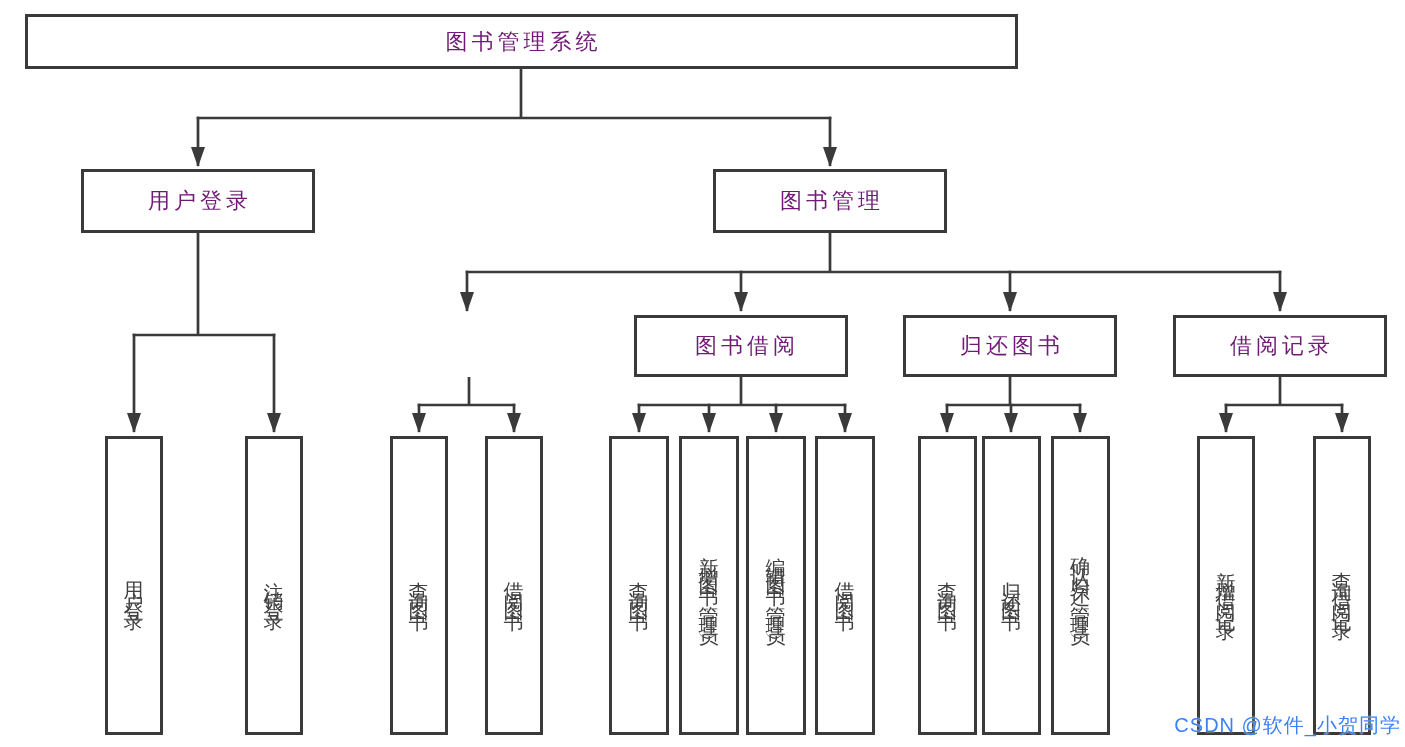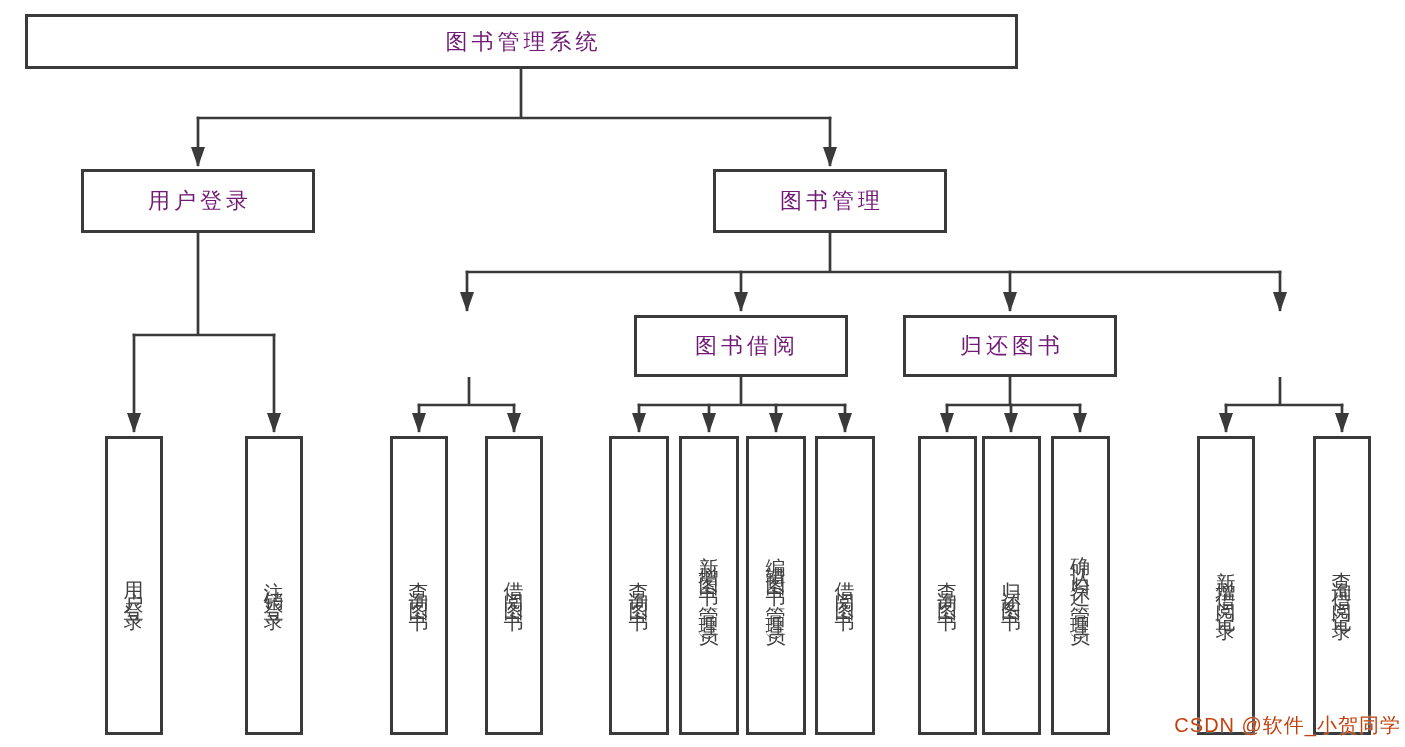--- a/index.html
+++ b/index.html
@@ -46,21 +46,21 @@
     letter-spacing: 10px;
     line-height: 1;
     z-index: 2;
   }
   .watermark {
     position: absolute;
     right: 4px;
     top: 712px;
     font-size: 20px;
     letter-spacing: 1px;
-    color: #c2410c;
+    color: #3b82f6;
     text-shadow: 0 0 2px #ffffff;
     z-index: 5;
     white-space: nowrap;
   }
 </style>
 </head>
 <body>
 
 <div class="stage">
 
@@ -119,20 +119,21 @@
     </g>
   </svg>
 
   <div class="box" style="left:25px; top:14px; width:993px; height:55px;">图书管理系统</div>
 
   <div class="box" style="left:81px; top:169px; width:234px; height:64px;">用户登录</div>
   <div class="box" style="left:713px; top:169px; width:234px; height:64px;">图书管理</div>
 
   <div class="box" style="left:634px; top:315px; width:214px; height:62px;padding-left:8px;">图书借阅</div>
   <div class="box" style="left:903px; top:315px; width:214px; height:62px;">归还图书</div>
+  <div class="box" style="left:1173px; top:315px; width:214px; height:62px;">借阅记录</div>
 
   <div class="vbox" style="left:105px; top:436px; width:58px; height:299px;">用户登录</div>
   <div class="vbox" style="left:245px; top:436px; width:58px; height:299px;">注销登录</div>
 
   <div class="vbox" style="left:390px; top:436px; width:58px; height:299px;">查询图书</div>
   <div class="vbox" style="left:485px; top:436px; width:58px; height:299px;">借阅图书</div>
 
   <div class="vbox" style="left:609px; top:436px; width:60px; height:299px;">查询图书</div>
   <div class="vbox" style="left:679px; top:436px; width:60px; height:299px;">新增图书（管理员）</div>
   <div class="vbox" style="left:746px; top:436px; width:60px; height:299px;">编辑图书（管理员）</div>

